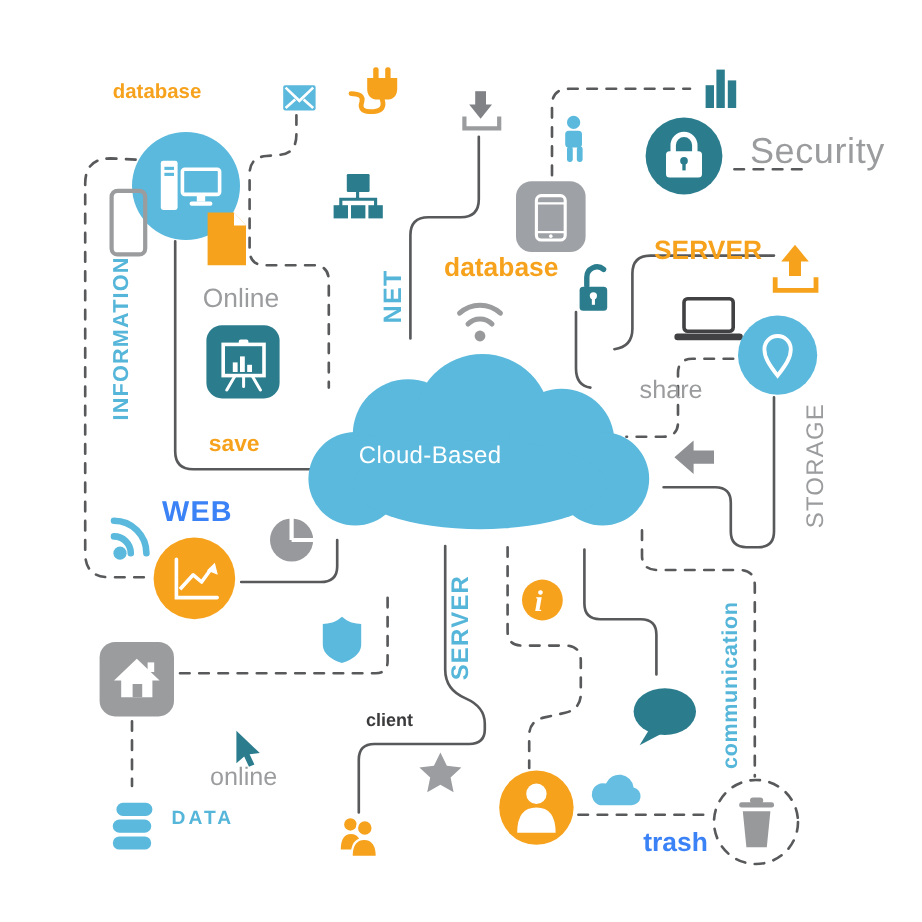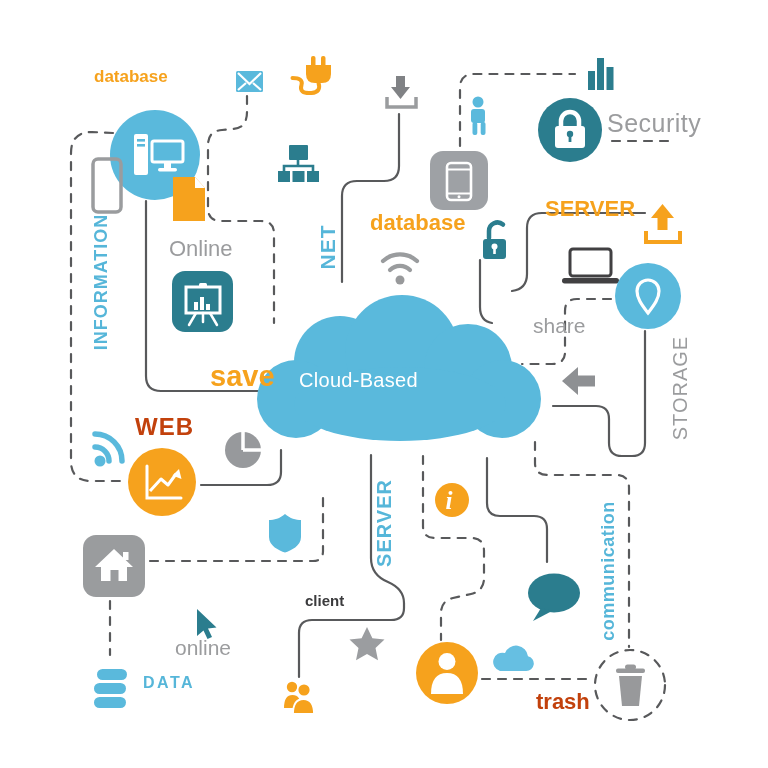--- a/index.html
+++ b/index.html
@@ -4,21 +4,21 @@
 <style>
   html,body{margin:0;padding:0;background:#ffffff;}
   .stage{position:relative;width:768px;height:768px;background:#ffffff;overflow:hidden;margin:0 auto;
          font-family:"Liberation Sans",sans-serif;}
   .stage svg{position:absolute;left:0;top:0;}
   .lbl{position:absolute;white-space:nowrap;line-height:1.1;}
   .b{font-weight:700;}
   .m{font-weight:500;}
   .c-or{color:#F6A21D;}
   .c-lb{color:#56B6D9;}
-  .c-tl{color:#c2410c;}
+  .c-tl{color:#3b82f6;}
   .c-gy{color:#9B9C9E;}
   .c-dk{color:#3B3B3D;}
   .vert{width:240px;height:24px;text-align:center;transform:rotate(-90deg);transform-origin:center center;}
   .cloud-text{position:absolute;left:299px;top:368px;width:200px;text-align:left;
               color:#ffffff;font-size:20px;line-height:25px;letter-spacing:.3px;}
   
   .ln{fill:none;stroke:#58595B;stroke-width:2.2;stroke-linecap:round;}
   .dash{stroke-dasharray:8 8;}
   .f-lb{fill:#5AB9DC;} .f-tl{fill:#2B7D8E;} .f-or{fill:#F6A21D;}
   .f-gy{fill:#98999B;} .f-dk{fill:#414042;} .f-wh{fill:#ffffff;}
@@ -257,25 +257,25 @@
     <path class="f-gy" d="M 619 676 L 622 706 H 639 L 642 676 Z"></path>
   </g>
 
 </svg>
 
 <div class="cloud-text">
   <div>Cloud-Based</div>
 </div>
 
 <div class="lbl b c-or" style="left:94px;top:68px;font-size:17px;">database</div>
-<div class="lbl m c-gy" style="left:607px;top:110px;font-size:25px;letter-spacing:.5px;">Security</div>
+<div class="lbl m c-gy" style="left:625px;top:110px;font-size:30px;letter-spacing:.5px;">Security</div>
 <div class="lbl b c-or" style="left:545px;top:197px;font-size:22px;">SERVER</div>
 <div class="lbl b c-or" style="left:370px;top:211px;font-size:22px;">database</div>
 <div class="lbl m c-gy" style="left:169px;top:237px;font-size:22px;">Online</div>
-<div class="lbl b c-or" style="left:174px;top:361px;font-size:29px;margin-left:36px;">save</div>
+<div class="lbl b c-or" style="left:174px;top:361px;font-size:19px;">save</div>
 <div class="lbl m c-gy" style="left:493px;top:314px;font-size:21px;margin-left:40px;">share</div>
 <div class="lbl b c-tl" style="left:135px;top:414px;font-size:24px;letter-spacing:1px;">WEB</div>
 <div class="lbl b c-dk" style="left:305px;top:593px;font-size:15px;">client</div>
 <div class="lbl m c-gy" style="left:175px;top:636px;font-size:21px;">online</div>
 <div class="lbl b c-lb" style="left:143px;top:674px;font-size:16px;letter-spacing:2.5px;">DATA</div>
 <div class="lbl b c-tl" style="left:536px;top:690px;font-size:22px;">trash</div>
 
 <div class="lbl b c-lb vert" style="left:208px;top:235px;font-size:21px;letter-spacing:1px;">NET</div>
 <div class="lbl b c-lb vert" style="left:-16px;top:270px;font-size:18px;letter-spacing:1px;">INFORMATION</div>
 <div class="lbl b c-lb vert" style="left:265px;top:511px;font-size:20px;letter-spacing:1px;">SERVER</div>

